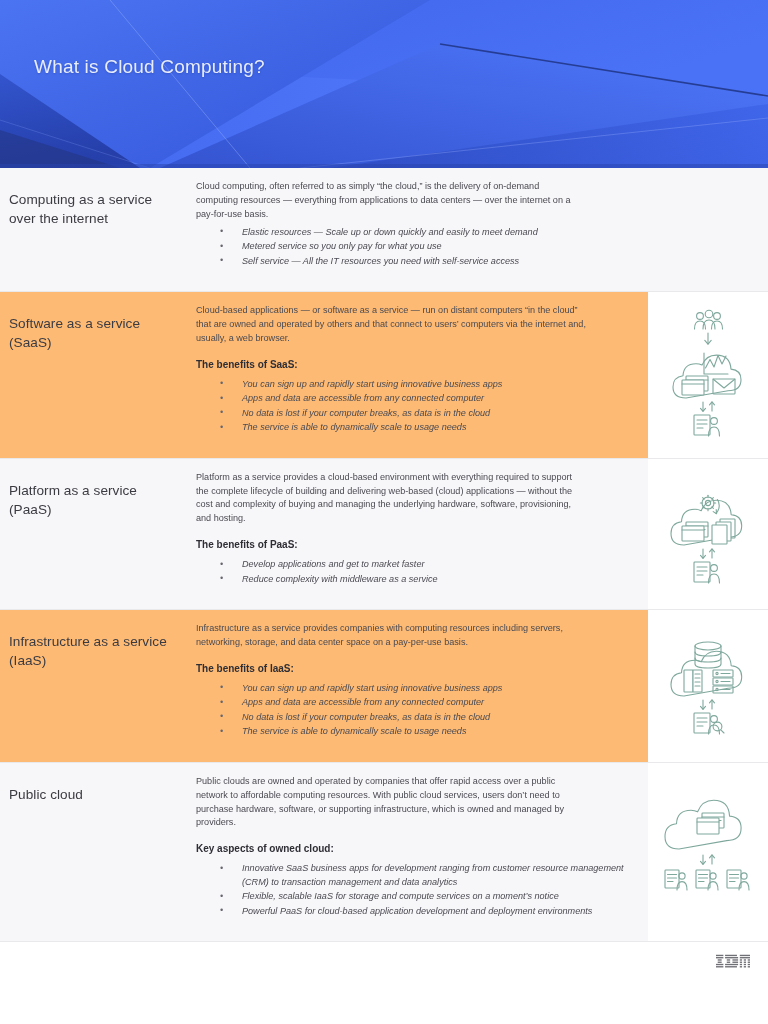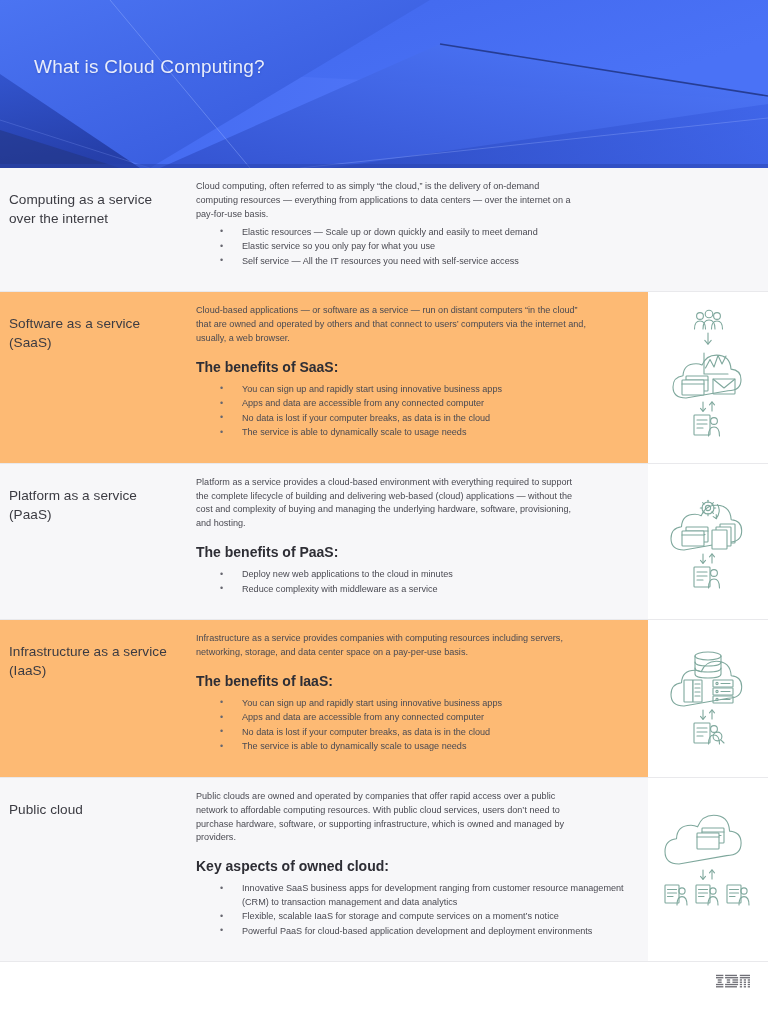--- a/index.html
+++ b/index.html
@@ -91,41 +91,42 @@
 
   .lead {
     font-size: 9.1px;
     line-height: 1.53;
     color: #4a4a52;
     max-width: 385px;
   }
   .lead.wide { max-width: 392px; }
 
   .benefit-head {
-    font-size: 14px;
+    font-size: 10px;
     font-weight: bold;
     color: #2e2e35;
     margin-top: 13px;
     margin-bottom: 2px;
   }
 
   ul.bullets {
     list-style: none;
     margin-top: 4px;
     padding-left: 0;
   }
   ul.bullets.tight { margin-top: 8px; }
   ul.bullets li {
     position: relative;
     font-size: 9.1px;
     line-height: 1.48;
     color: #4a4a52;
     padding-left: 46px;
     margin-bottom: 1px;
     max-width: 430px;
+    font-style: italic;
   }
   ul.bullets li::before {
     content: "\2022";
     position: absolute;
     left: 24px;
     top: -0.5px;
     font-size: 9px;
     color: #66666f;
   }
 
@@ -203,21 +204,21 @@
   <div class="rows">
 
     <div class="row shade-a">
       <div class="col-title">
         <h2>Computing as a service<br>over the internet</h2>
       </div>
       <div class="col-body">
         <p class="lead">Cloud computing, often referred to as simply “the cloud,” is the delivery of on-demand computing resources — everything from applications to data centers — over the internet on a pay-for-use basis.</p>
         <ul class="bullets">
           <li>Elastic resources — Scale up or down quickly and easily to meet demand</li>
-          <li>Elastic service so you only pay for what you use</li>
+          <li>Metered service so you only pay for what you use</li>
           <li>Self service — All the IT resources you need with self-service access</li>
         </ul>
       </div>
       <div class="col-art empty"></div>
     </div>
 
     <div class="row shade-b">
       <div class="col-title">
         <h2>Software as a service<br>(SaaS)</h2>
       </div>
@@ -277,21 +278,21 @@
     </div>
 
     <div class="row shade-a">
       <div class="col-title">
         <h2>Platform as a service<br>(PaaS)</h2>
       </div>
       <div class="col-body">
         <p class="lead">Platform as a service provides a cloud-based environment with everything required to support the complete lifecycle of building and delivering web-based (cloud) applications — without the cost and complexity of buying and managing the underlying hardware, software, provisioning, and hosting.</p>
         <p class="benefit-head">The benefits of PaaS:</p>
         <ul class="bullets tight">
-          <li>Deploy new web applications to the cloud in minutes</li>
+          <li>Develop applications and get to market faster</li>
           <li>Reduce complexity with middleware as a service</li>
         </ul>
       </div>
       <div class="col-art">
 
         <svg class="ill" width="100" height="120" viewBox="0 0 100 120">
           <g fill="none" stroke="#7fa89d" stroke-width="1.1" stroke-linecap="round" stroke-linejoin="round">
 
             <path d="M26 72 q-13 0 -13 -11.5 q0 -10.5 10.5 -11.8 q0.6 -12.5 13.5 -12.5 q3.4 0 6.2 1.5
                      q4.2 -10.5 15 -10.5 q14 0 15 14.6 q10.5 0.8 10.5 11 q0 11.5 -13.5 11.5 z"></path>

